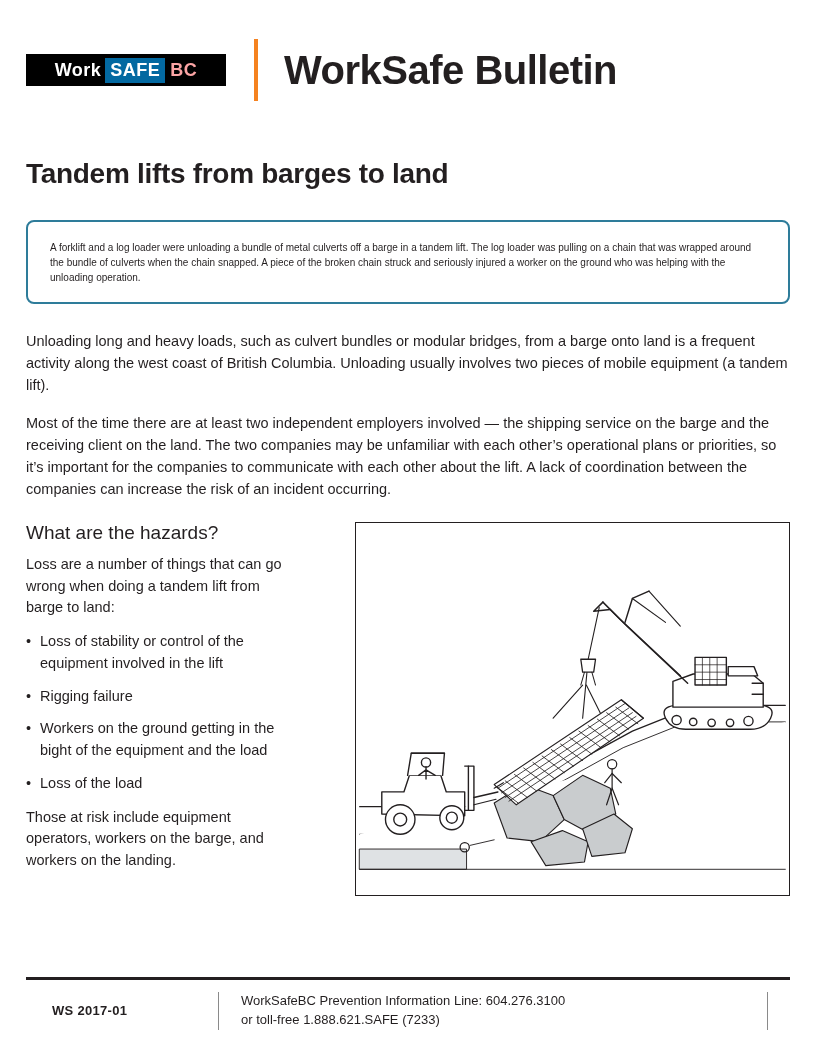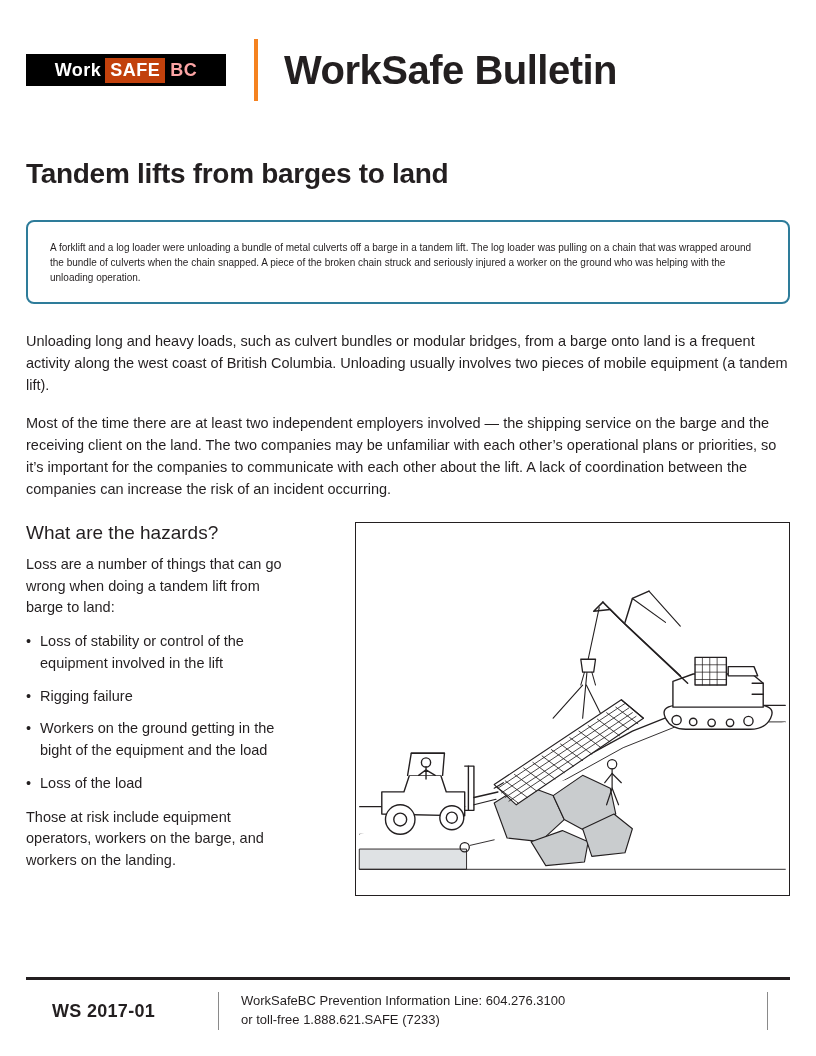--- a/index.html
+++ b/index.html
@@ -46,21 +46,21 @@
     font-weight: bold;
     font-size: 18px;
     letter-spacing: 0.5px;
   }
   .logo-work {
     color: #ffffff;
     padding-right: 4px;
   }
   .logo-safe {
     color: #ffffff;
-    background: #c2410c;
+    background: #0369a1;
     padding: 2px 5px;
   }
   .logo-bc {
     color: #fca5a5;
     padding-left: 5px;
   }
   .header-divider {
     width: 4px;
     height: 62px;
     background: #f58220;
@@ -175,21 +175,21 @@
     display: flex;
     align-items: stretch;
     padding-top: 12px;
     font-size: 13px;
     line-height: 1.45;
   }
   .footer-code {
     width: 170px;
     flex: none;
     font-weight: bold;
-    font-size: 18px;
+    font-size: 13px;
     padding-left: 26px;
     box-sizing: border-box;
     letter-spacing: 0.3px;
     display: flex;
     align-items: center;
   }
   .footer-sep {
     width: 1px;
     background: #8a8a8a;
     margin: 0 22px;

